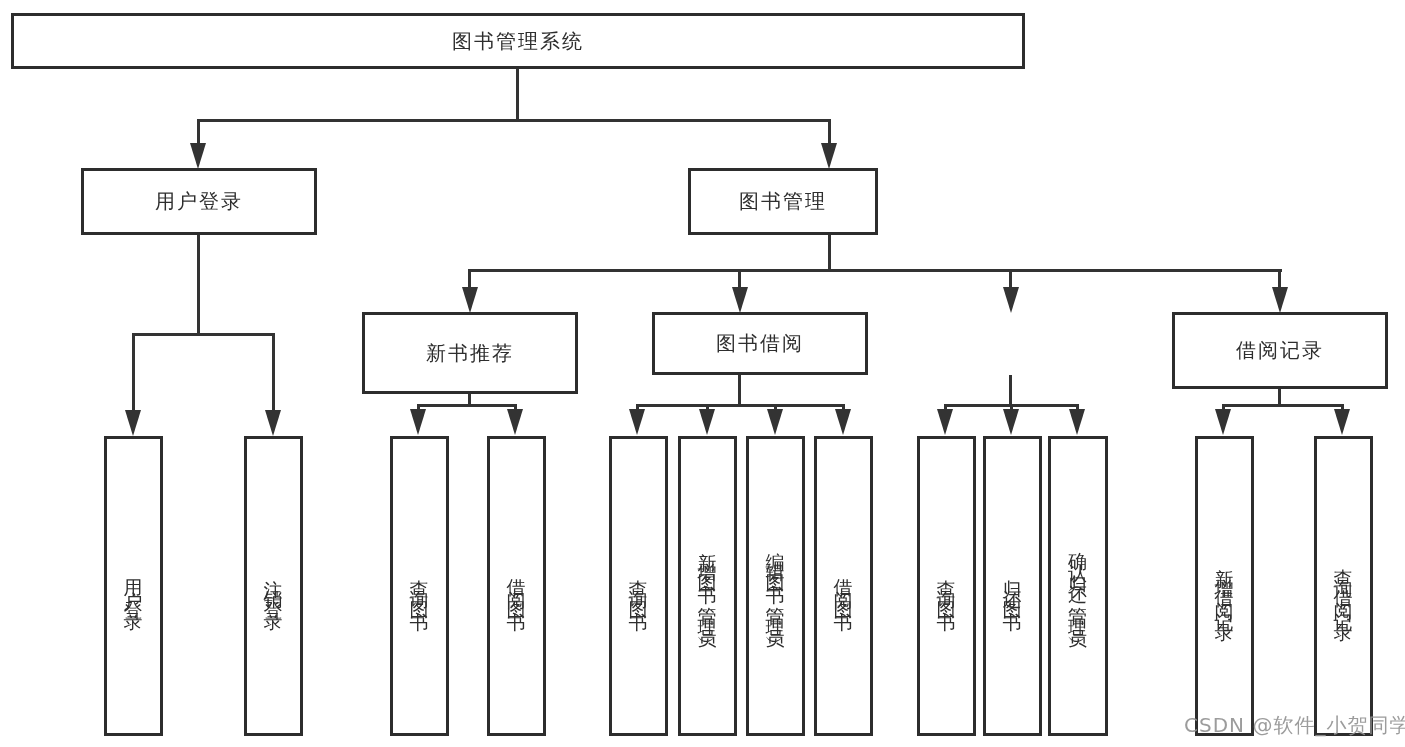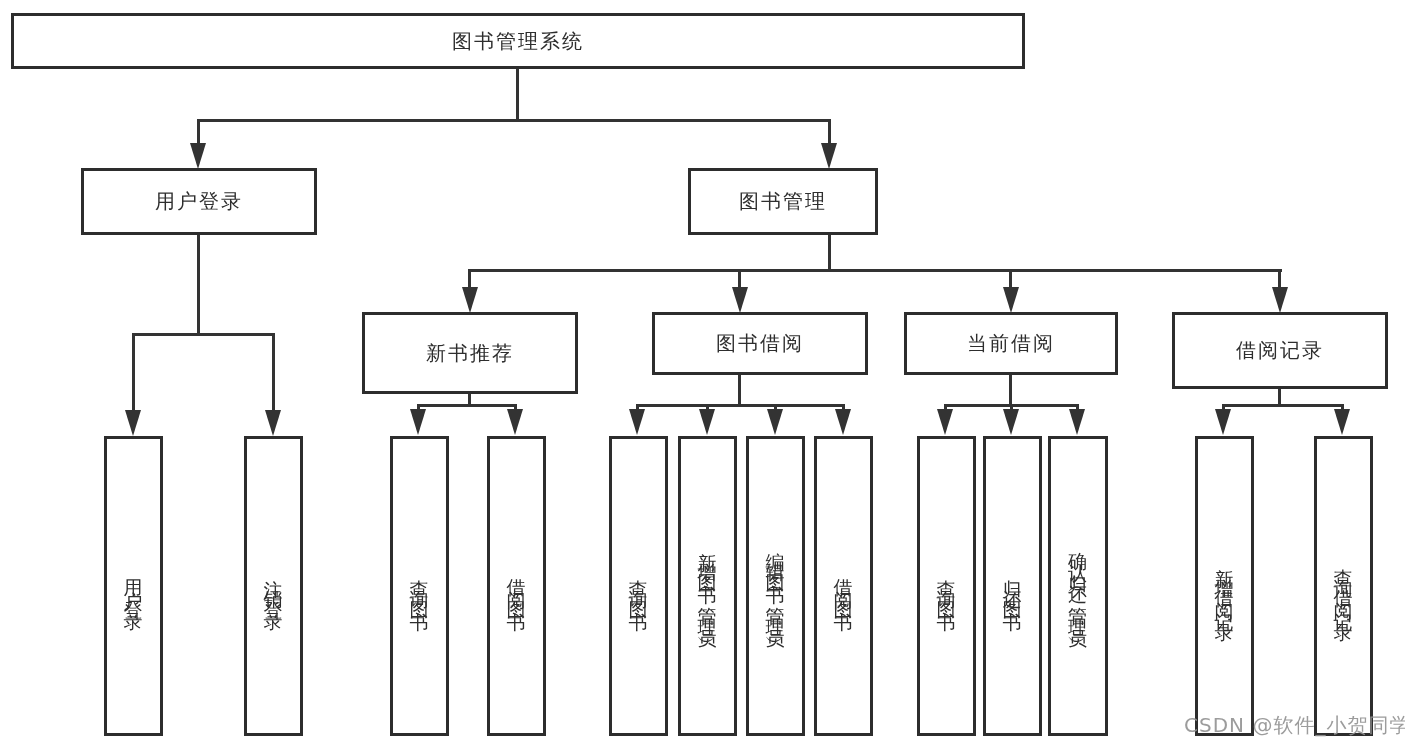--- a/index.html
+++ b/index.html
@@ -48,23 +48,20 @@
   </div>
 
   <div class="box" style="left:362px; top:312px; width:216px; height:82px;">
     <span>新书推荐</span>
   </div>
 
   <div class="box" style="left:632px; top:312px; width:216px; height:63px;margin-left:20px;">
     <span>图书借阅</span>
   </div>
 
-  <div class="box" style="left:904px; top:312px; width:214px; height:63px;">
-    <span>当前借阅</span>
-  </div>
 
   <div class="box" style="left:1172px; top:312px; width:216px; height:77px;">
     <span>借阅记录</span>
   </div>
 
   <div class="box leaf" style="left:104px; top:436px; width:59px; height:300px;">
     <span class="vtext">用户登录</span>
   </div>
   <div class="box leaf" style="left:244px; top:436px; width:59px; height:300px;">
     <span class="vtext">注销登录</span>

